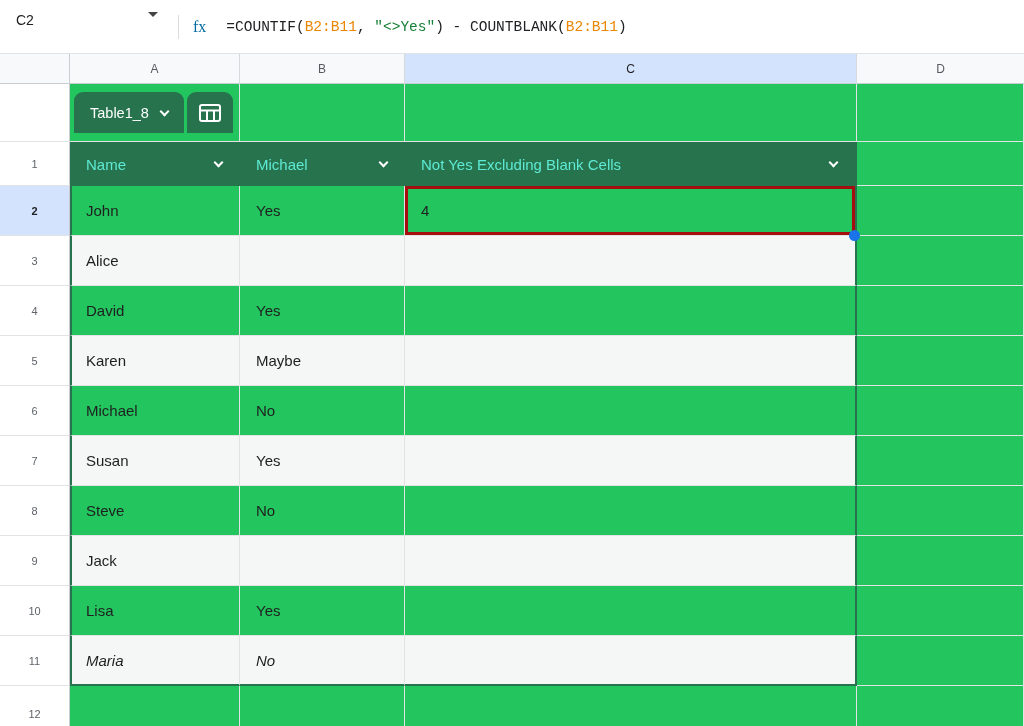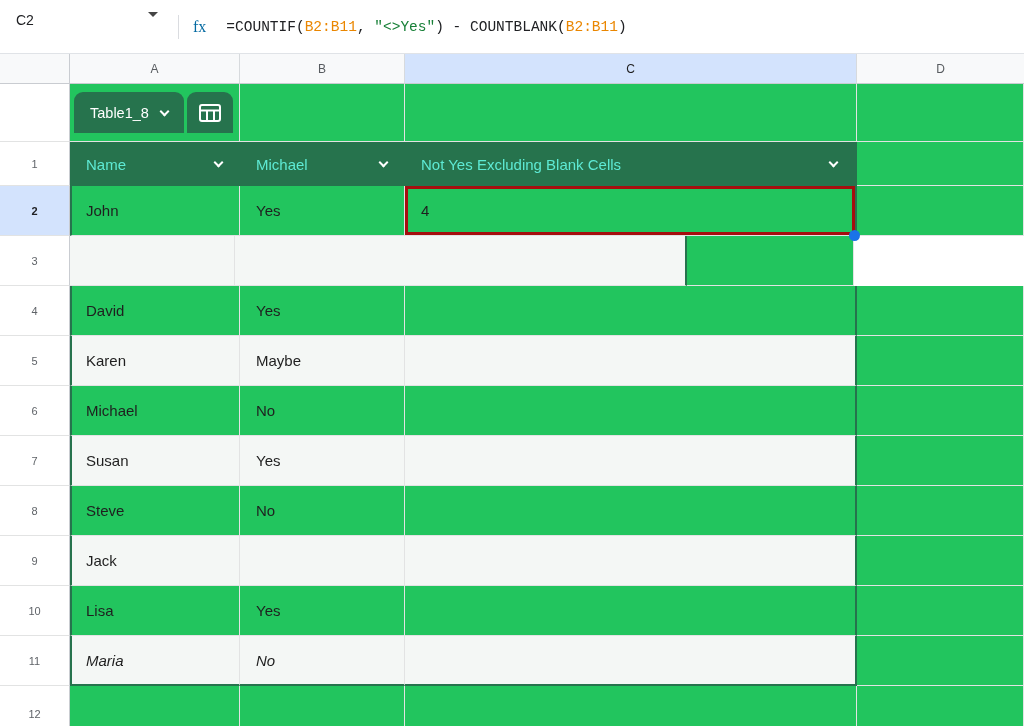--- a/index.html
+++ b/index.html
@@ -140,20 +140,21 @@
     <div class="cell wB">Yes</div>
     <div class="cell wC t-right selcell">
       <span>4</span>
       <span class="handle"></span>
     </div>
     <div class="cell wD"></div>
   </div>
 
   <div class="trow band">
     <div class="rowhead">3</div>
+    <div class="cell wA t-left">Alice</div>
     <div class="cell wB"></div>
     <div class="cell wC t-right"></div>
     <div class="cell wD"></div>
   </div>
 
   <div class="trow">
     <div class="rowhead">4</div>
     <div class="cell wA t-left">David</div>
     <div class="cell wB">Yes</div>
     <div class="cell wC t-right"></div>

